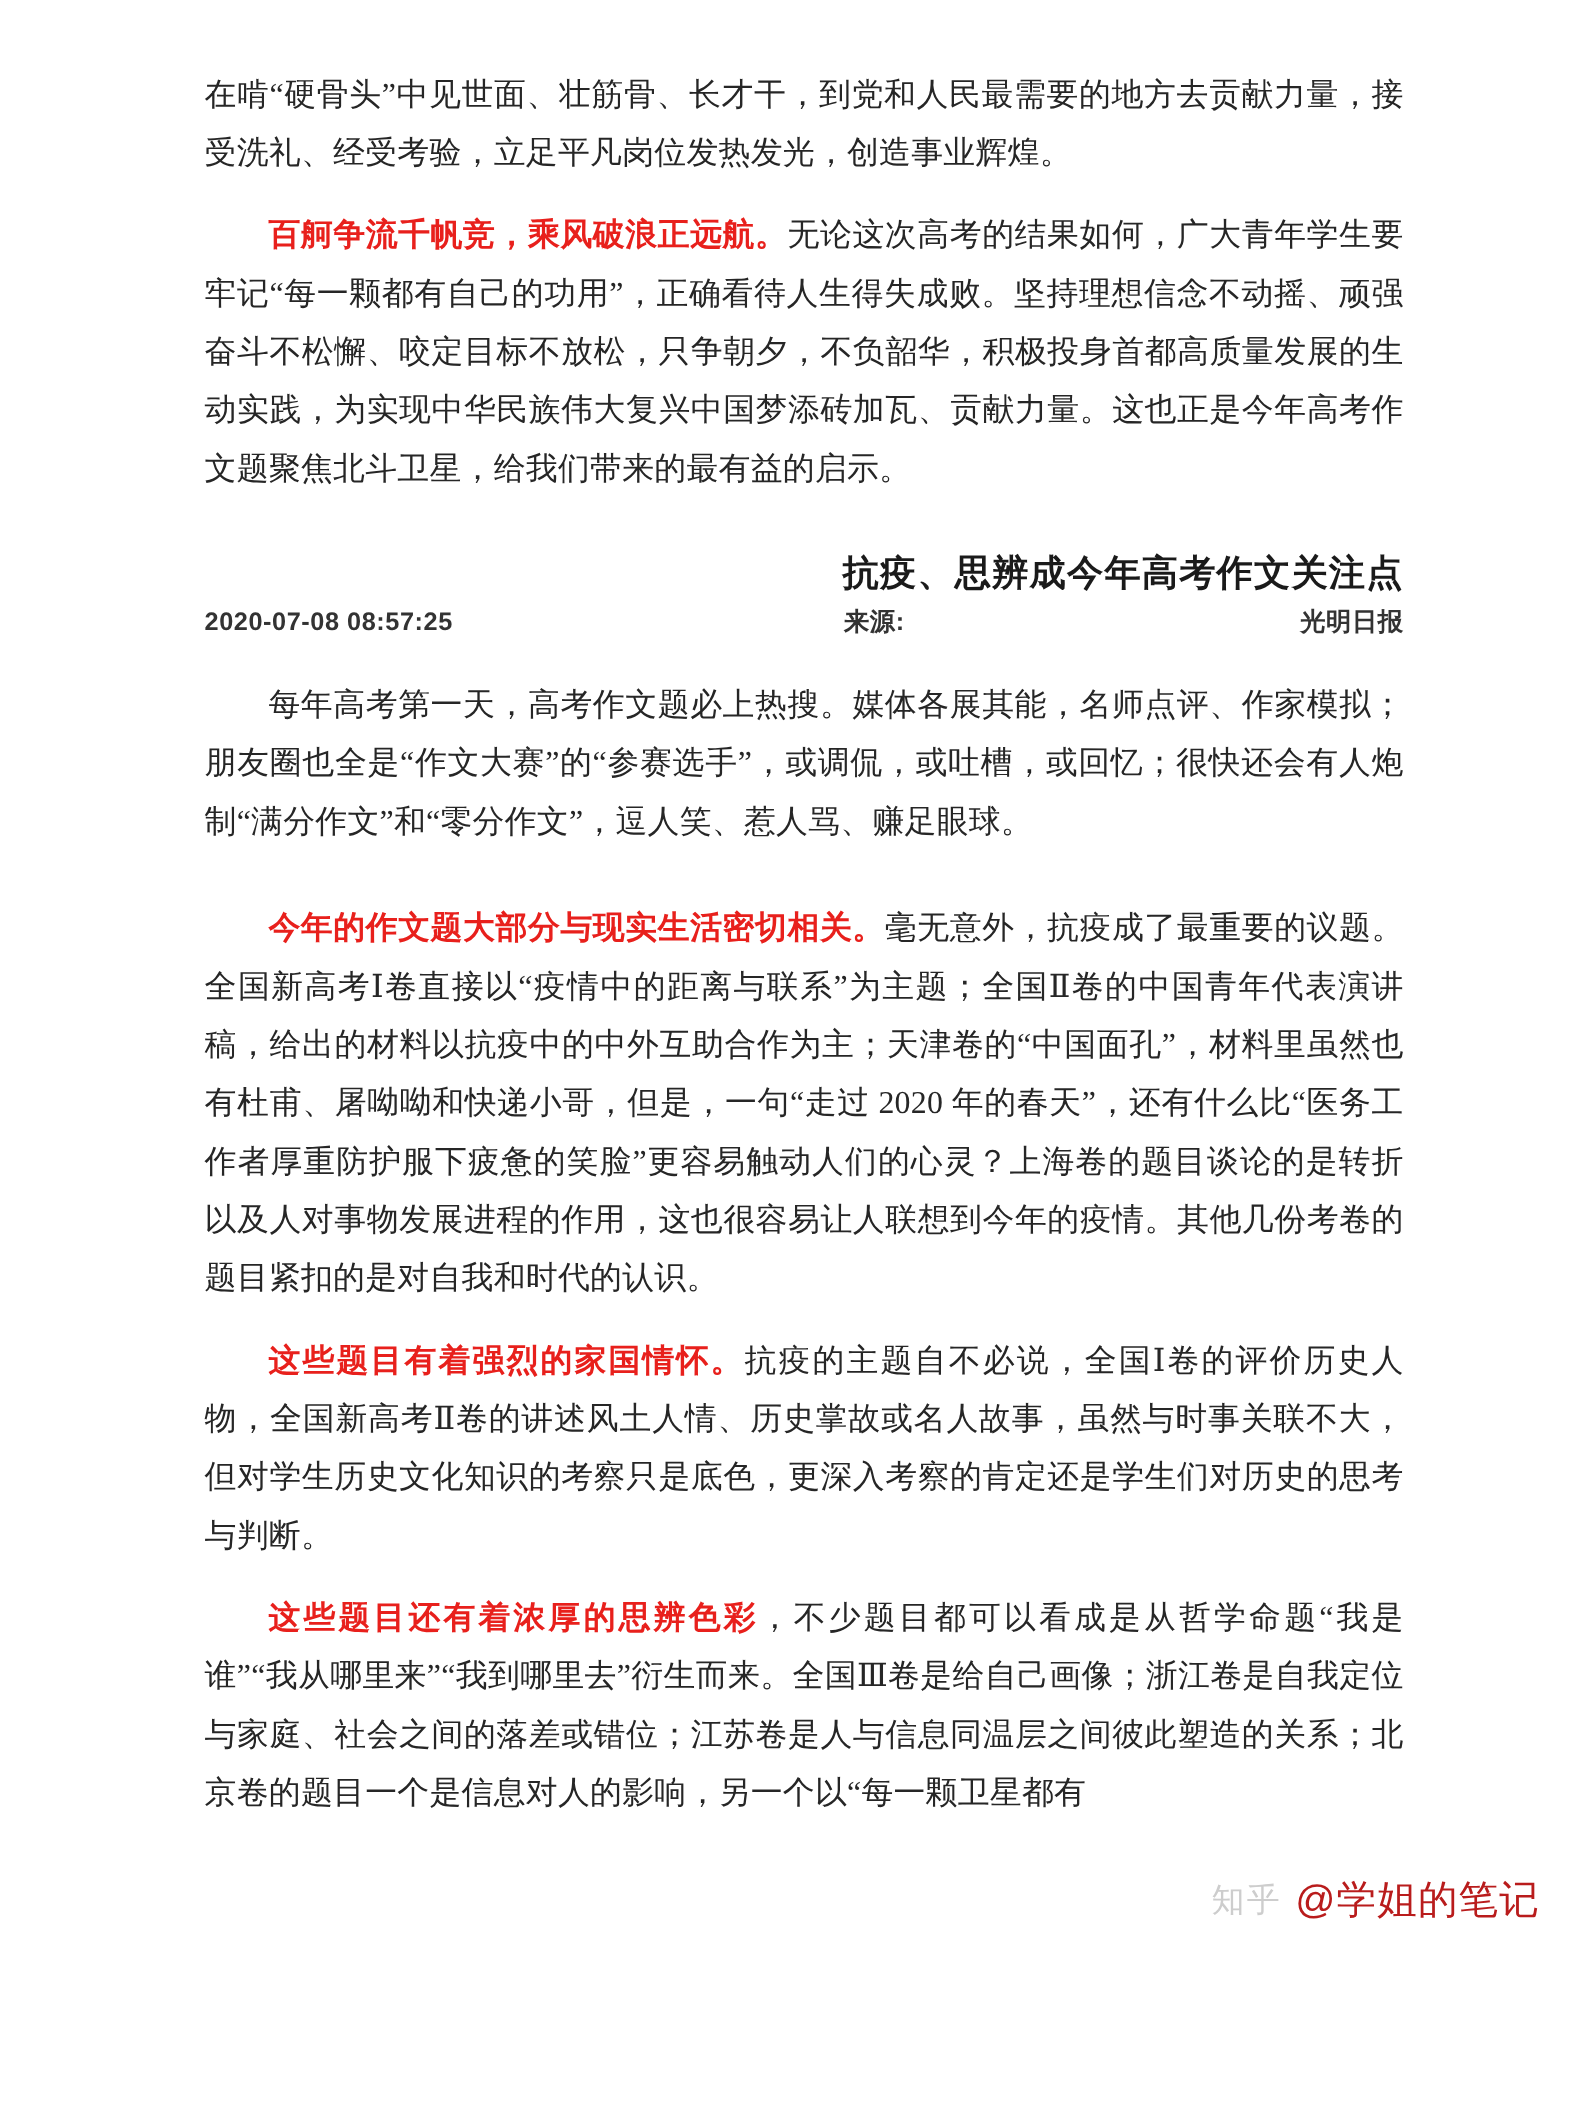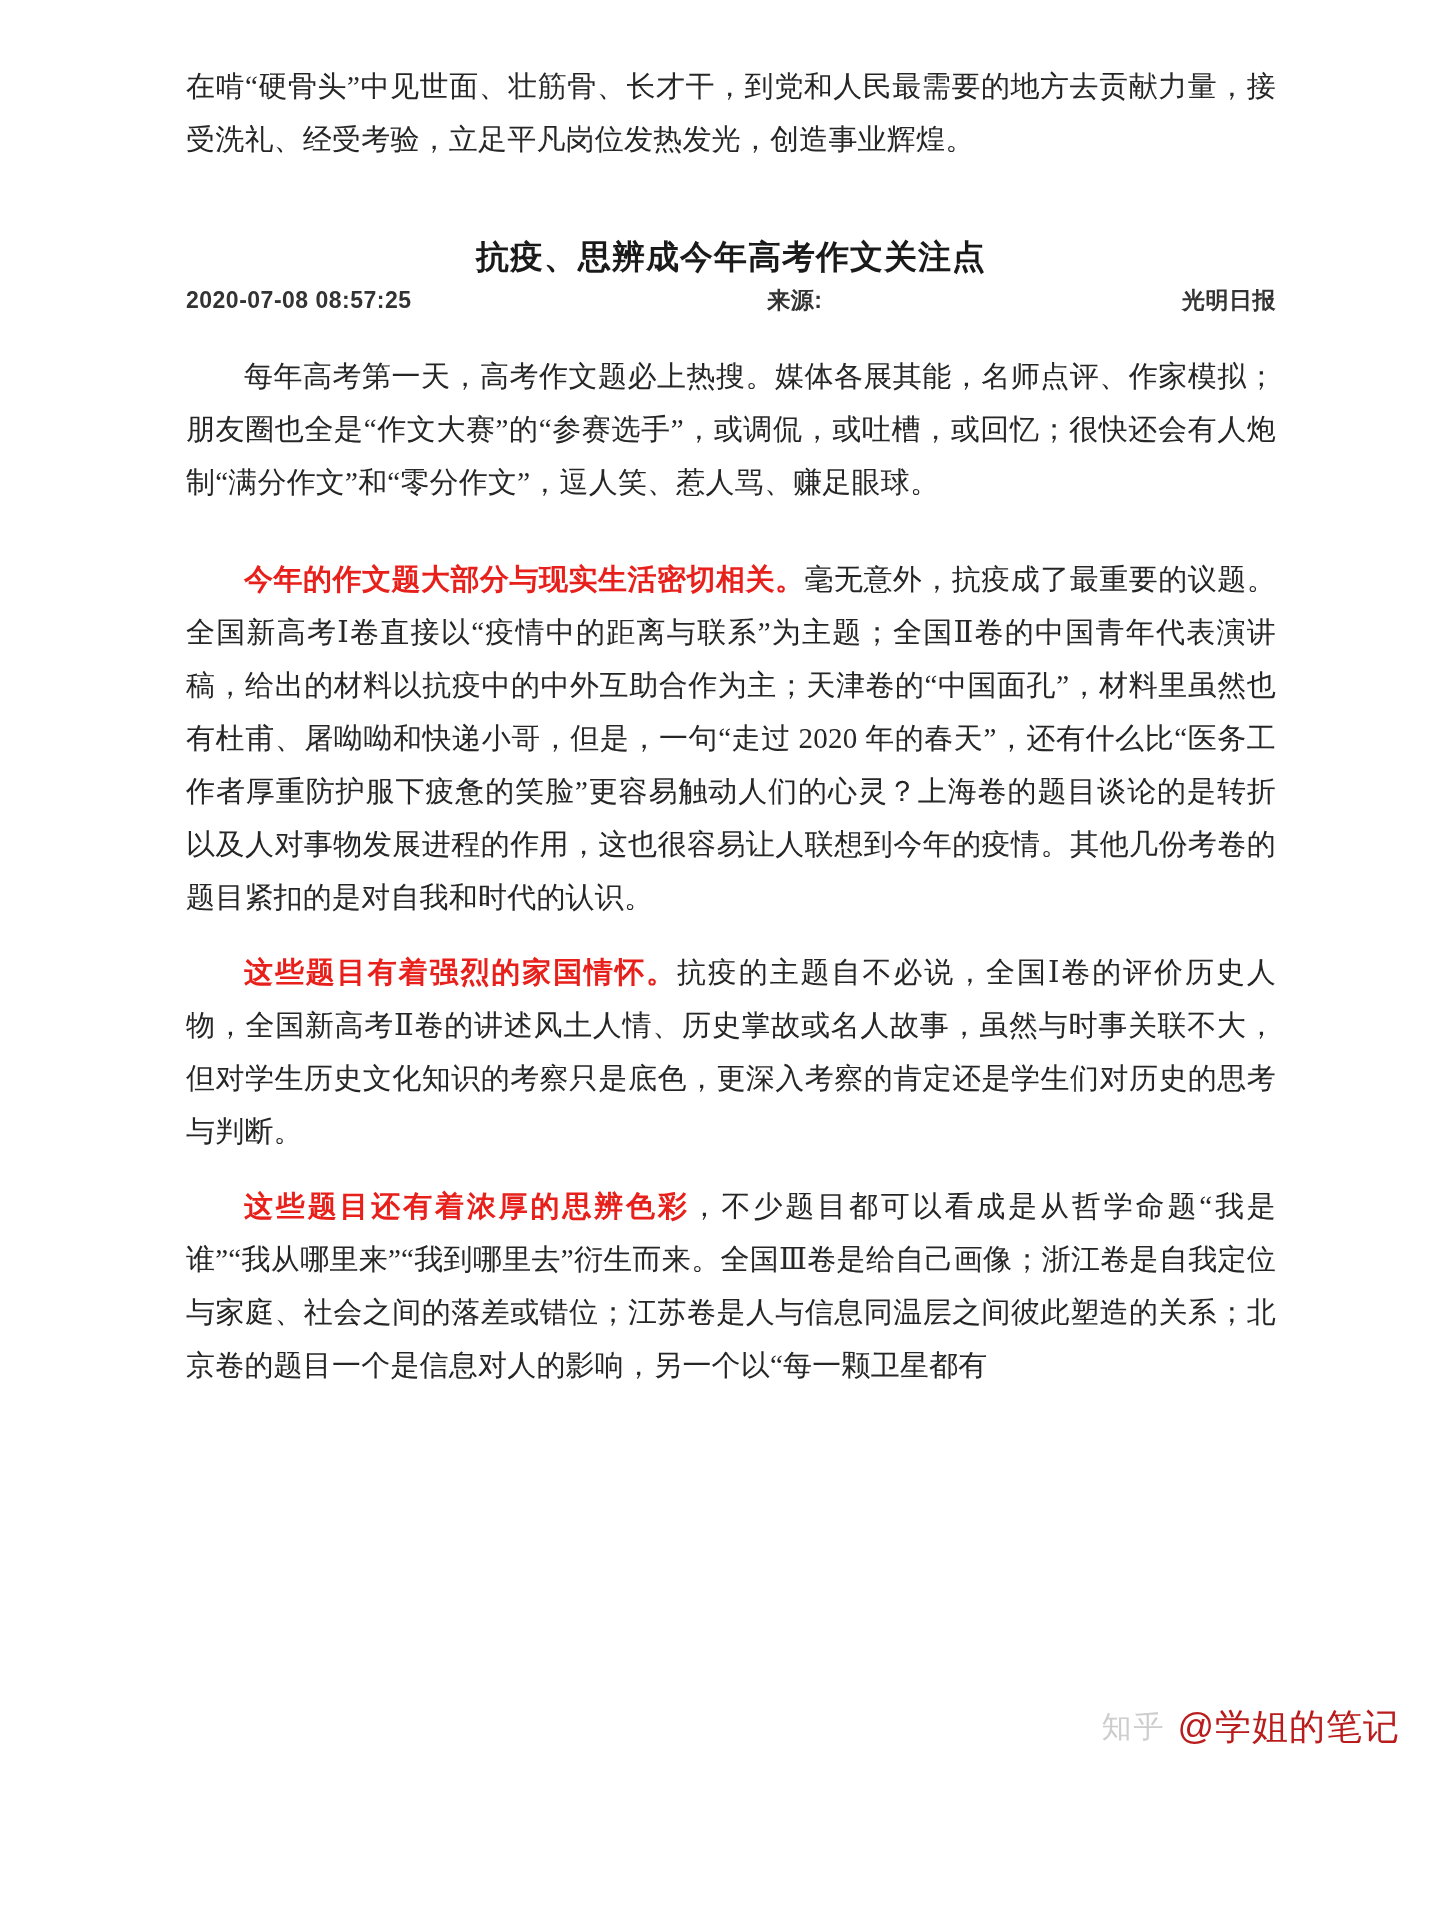--- a/index.html
+++ b/index.html
@@ -42,21 +42,21 @@
     text-indent: 2em;
   }
   .gap-sm { height: 22px; }
   .gap-md { height: 30px; }
   .gap-lg { height: 46px; }
   .red {
     color: #e8201c;
     font-weight: bold;
   }
   .article-title {
-    text-align: center;
+    text-align: right;
     font-size: 33px;
     font-weight: bold;
     line-height: 46px;
     color: #1a1a1a;
     letter-spacing: 1px;
     margin: 0;
     font-family: "Liberation Serif", "DejaVu Serif", serif;
   }
   .article-meta {
     text-align: center;
@@ -107,20 +107,21 @@
 <div id="page">
 
   <div class="doc-body">
 
     <p class="para">
       <span>在啃“硬骨头”中见世面、壮筋骨、长才干，到党和人民最需要的地方去贡献力量，接受洗礼、经受考验，立足平凡岗位发热发光，创造事业辉煌。</span>
     </p>
 
     <div class="gap-sm"></div>
 
+    <p class="para indent"><span class="red">百舸争流千帆竞，乘风破浪正远航。</span><span>无论这次高考的结果如何，广大青年学生要牢记“每一颗都有自己的功用”，正确看待人生得失成败。坚持理想信念不动摇、顽强奋斗不松懈、咬定目标不放松，只争朝夕，不负韶华，积极投身首都高质量发展的生动实践，为实现中华民族伟大复兴中国梦添砖加瓦、贡献力量。这也正是今年高考作文题聚焦北斗卫星，给我们带来的最有益的启示。</span></p>
 
     <div class="gap-lg"></div>
 
     <h1 class="article-title">抗疫、思辨成今年高考作文关注点</h1>
 
     <div class="meta-row">
       <span class="article-meta meta-date">2020-07-08 08:57:25</span>
       <span class="article-meta meta-label">来源:</span>
       <span class="article-meta meta-source">光明日报</span>
     </div>

